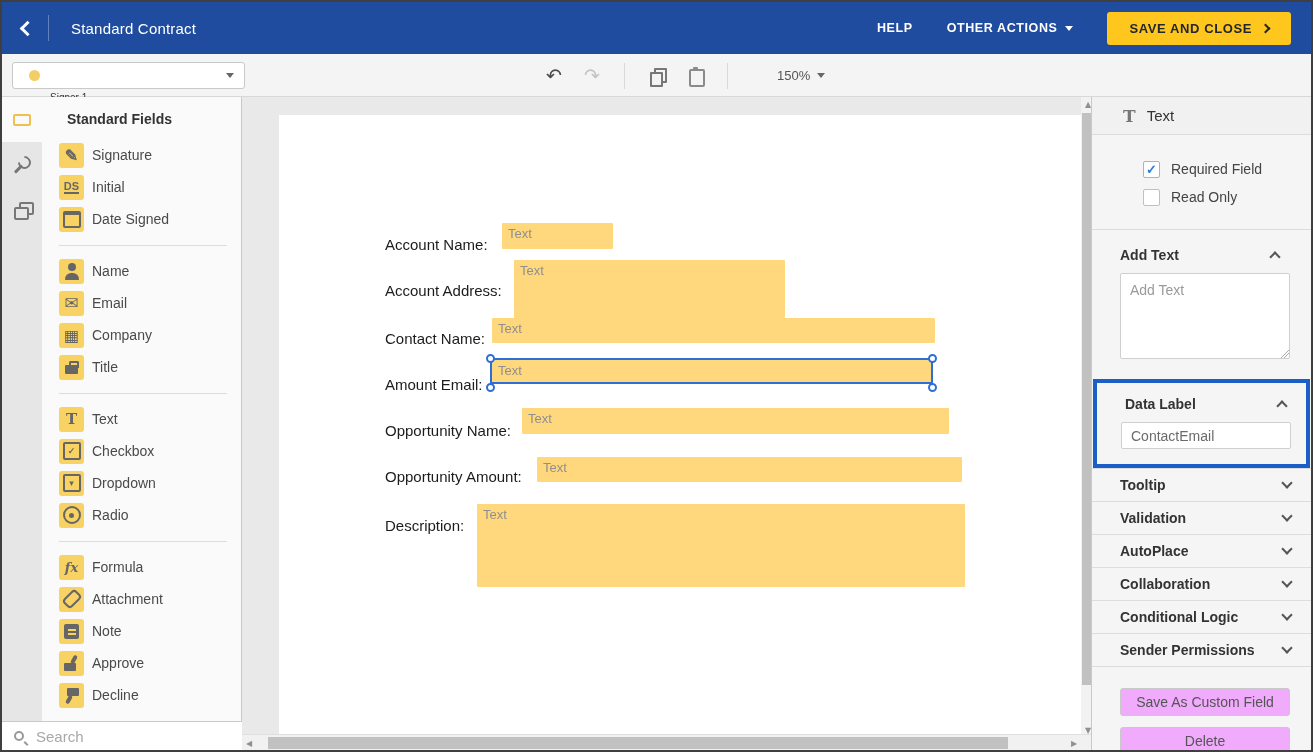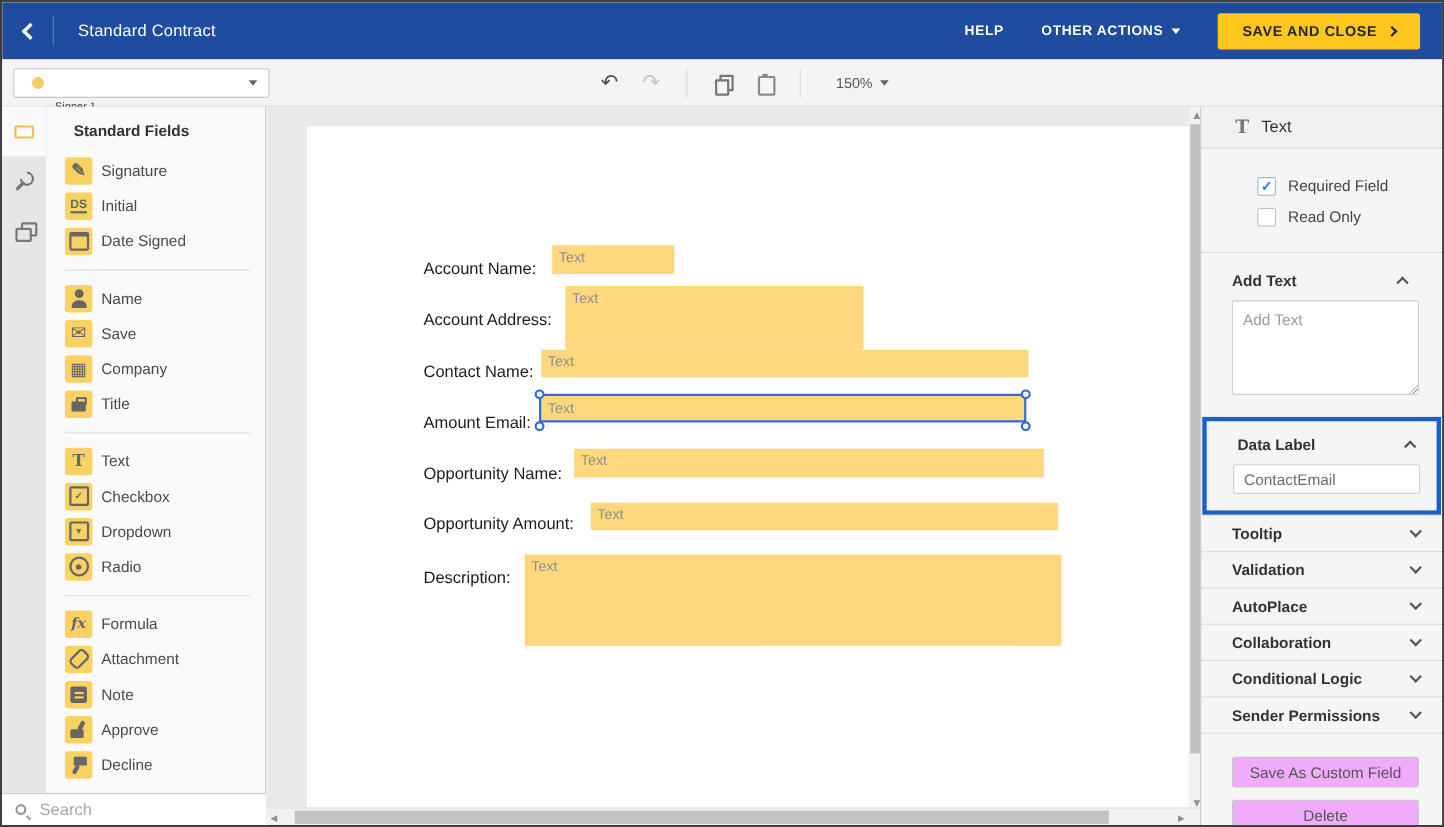--- a/index.html
+++ b/index.html
@@ -30,21 +30,21 @@
   .arrow-glyph{font-size:19px;line-height:1;font-family:"DejaVu Sans",sans-serif;}
   .undo{color:#4a4a4a;}
   .redo{color:#c4c4c4;}
   .tb-divider{width:1px;height:26px;background:#d9d9d9;margin:0 6px;}
   .ic-copy{width:18px;height:18px;position:relative;}
   .ic-copy::before{content:"";position:absolute;top:1px;left:6px;width:9px;height:11px;border:2px solid #777;border-radius:1px;}
   .ic-copy::after{content:"";position:absolute;top:5px;left:2px;width:9px;height:11px;border:2px solid #777;border-radius:1px;background:#f4f4f4;}
   .ic-paste{width:18px;height:18px;position:relative;}
   .ic-paste::before{content:"";position:absolute;top:2px;left:3px;width:12px;height:14px;border:2px solid #8a8a8a;border-radius:2px;}
   .ic-paste::after{content:"";position:absolute;top:0;left:6.5px;width:5px;height:4px;background:#8a8a8a;border-radius:1px;}
-  .zoom-ctl{display:flex;align-items:center;gap:7px;margin-left:12px;cursor:pointer;}
+  .zoom-ctl{display:flex;align-items:center;gap:7px;margin-left:29px;cursor:pointer;}
   .zoom-label{font-size:13px;color:#555;}
 
   
   .sidebar{position:absolute;left:0;top:95px;width:240px;bottom:0;background:#fafafa;border-right:1px solid #c9c9c9;padding-left:24px;}
   .rail{position:absolute;left:0;top:0;width:40px;bottom:29px;background:#e6e6e6;}
   .rail-tab{width:40px;height:45px;display:flex;align-items:center;justify-content:center;cursor:pointer;}
   .rail-tab.selected{background:#fafafa;}
   .rail-glyph-fields{width:18px;height:12px;border:2px solid #efc04d;border-radius:2px;}
   .rail-glyph-wrench{width:20px;height:20px;position:relative;}
   .rail-glyph-wrench::before{content:"";position:absolute;top:1px;left:6px;width:9px;height:9px;border:2.5px solid #777;border-radius:50%;border-top-color:transparent;transform:rotate(-45deg);}
@@ -210,21 +210,21 @@
             <span class="fi g-date-signed-icon"></span>
             <span class="flabel">Date Signed</span>
           </div>
           <div class="fsep"></div>
           <div class="frow">
             <span class="fi g-name-icon"></span>
             <span class="flabel">Name</span>
           </div>
           <div class="frow">
             <span class="fi g-email-icon"></span>
-            <span class="flabel">Save</span>
+            <span class="flabel">Email</span>
           </div>
           <div class="frow">
             <span class="fi g-company-icon"></span>
             <span class="flabel">Company</span>
           </div>
           <div class="frow">
             <span class="fi g-title-icon"></span>
             <span class="flabel">Title</span>
           </div>
           <div class="fsep"></div>

